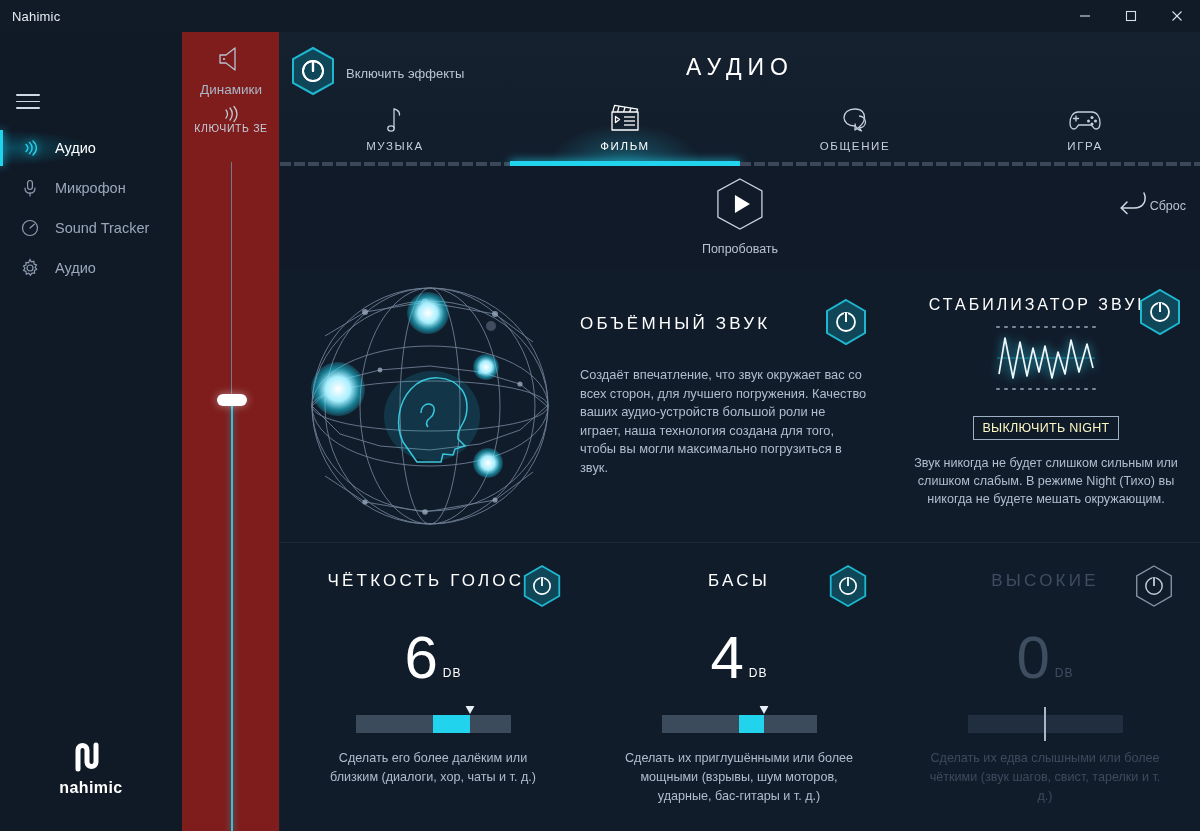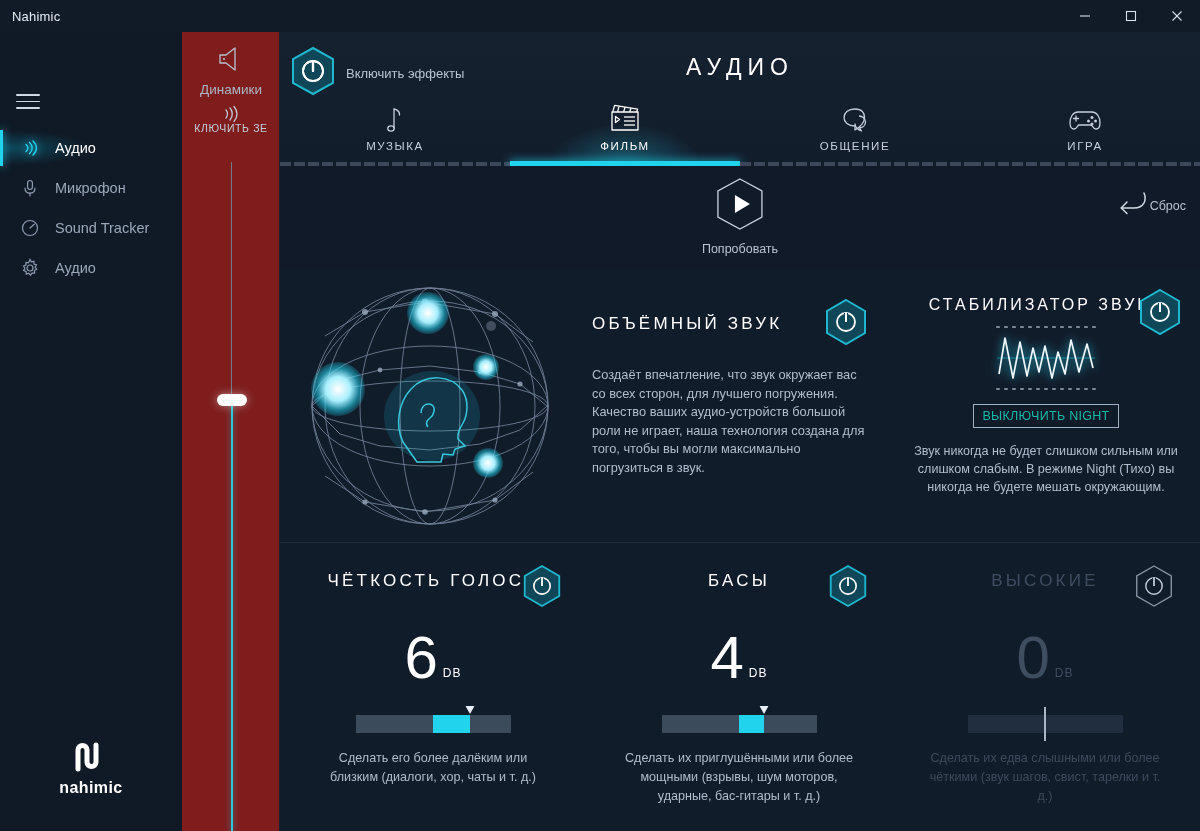--- a/index.html
+++ b/index.html
@@ -206,42 +206,42 @@
 
   .panel-title {
     color: #ffffff; font-size: 17px; letter-spacing: 3.2px;
     font-family: "Liberation Sans Narrow", "Liberation Sans", sans-serif;
   }
   .panel-title.dim { color: #3f4d61; }
   .panel-desc {
     color: #b0bdcd; font-size: 12.8px; line-height: 1.45;
   }
 
-  .surround { width: 612px; display: flex; gap: 12px; }
+  .surround { width: 612px; display: flex; }
   .sphere-wrap {
     width: 300px; display: flex; align-items: center; justify-content: center;
   }
   .surround-text { flex: 1; padding: 28px 24px 0 0; position: relative; }
   .surround-head { display: flex; align-items: center; justify-content: space-between; }
 
   .stab {
     width: 308px; padding: 24px 14px 0;
     display: flex; flex-direction: column; align-items: center;
     position: relative;
   }
   .stab-title {
     text-align: center; color: #fff; font-size: 16px; letter-spacing: 3px;
     line-height: 1.35;
     font-family: "Liberation Sans Narrow", "Liberation Sans", sans-serif;
   }
   .stab-power { position: absolute; right: 18px; top: 18px; }
   .night-btn {
-    margin-top: 6px;
+    margin-top: 18px;
     border: 1px solid #9fb0c4; background: #101b29;
-    color: #14b8a6; font-size: 12.5px; letter-spacing: .3px;
+    color: #fef9c3; font-size: 12.5px; letter-spacing: .3px;
     padding: 4px 8px;
   }
   .stab-desc {
     margin-top: 14px; text-align: center;
     color: #b0bdcd; font-size: 12.6px; line-height: 1.45;
   }
 
   .eq {
     width: 306px; padding-top: 22px;
     display: flex; flex-direction: column; align-items: center;

